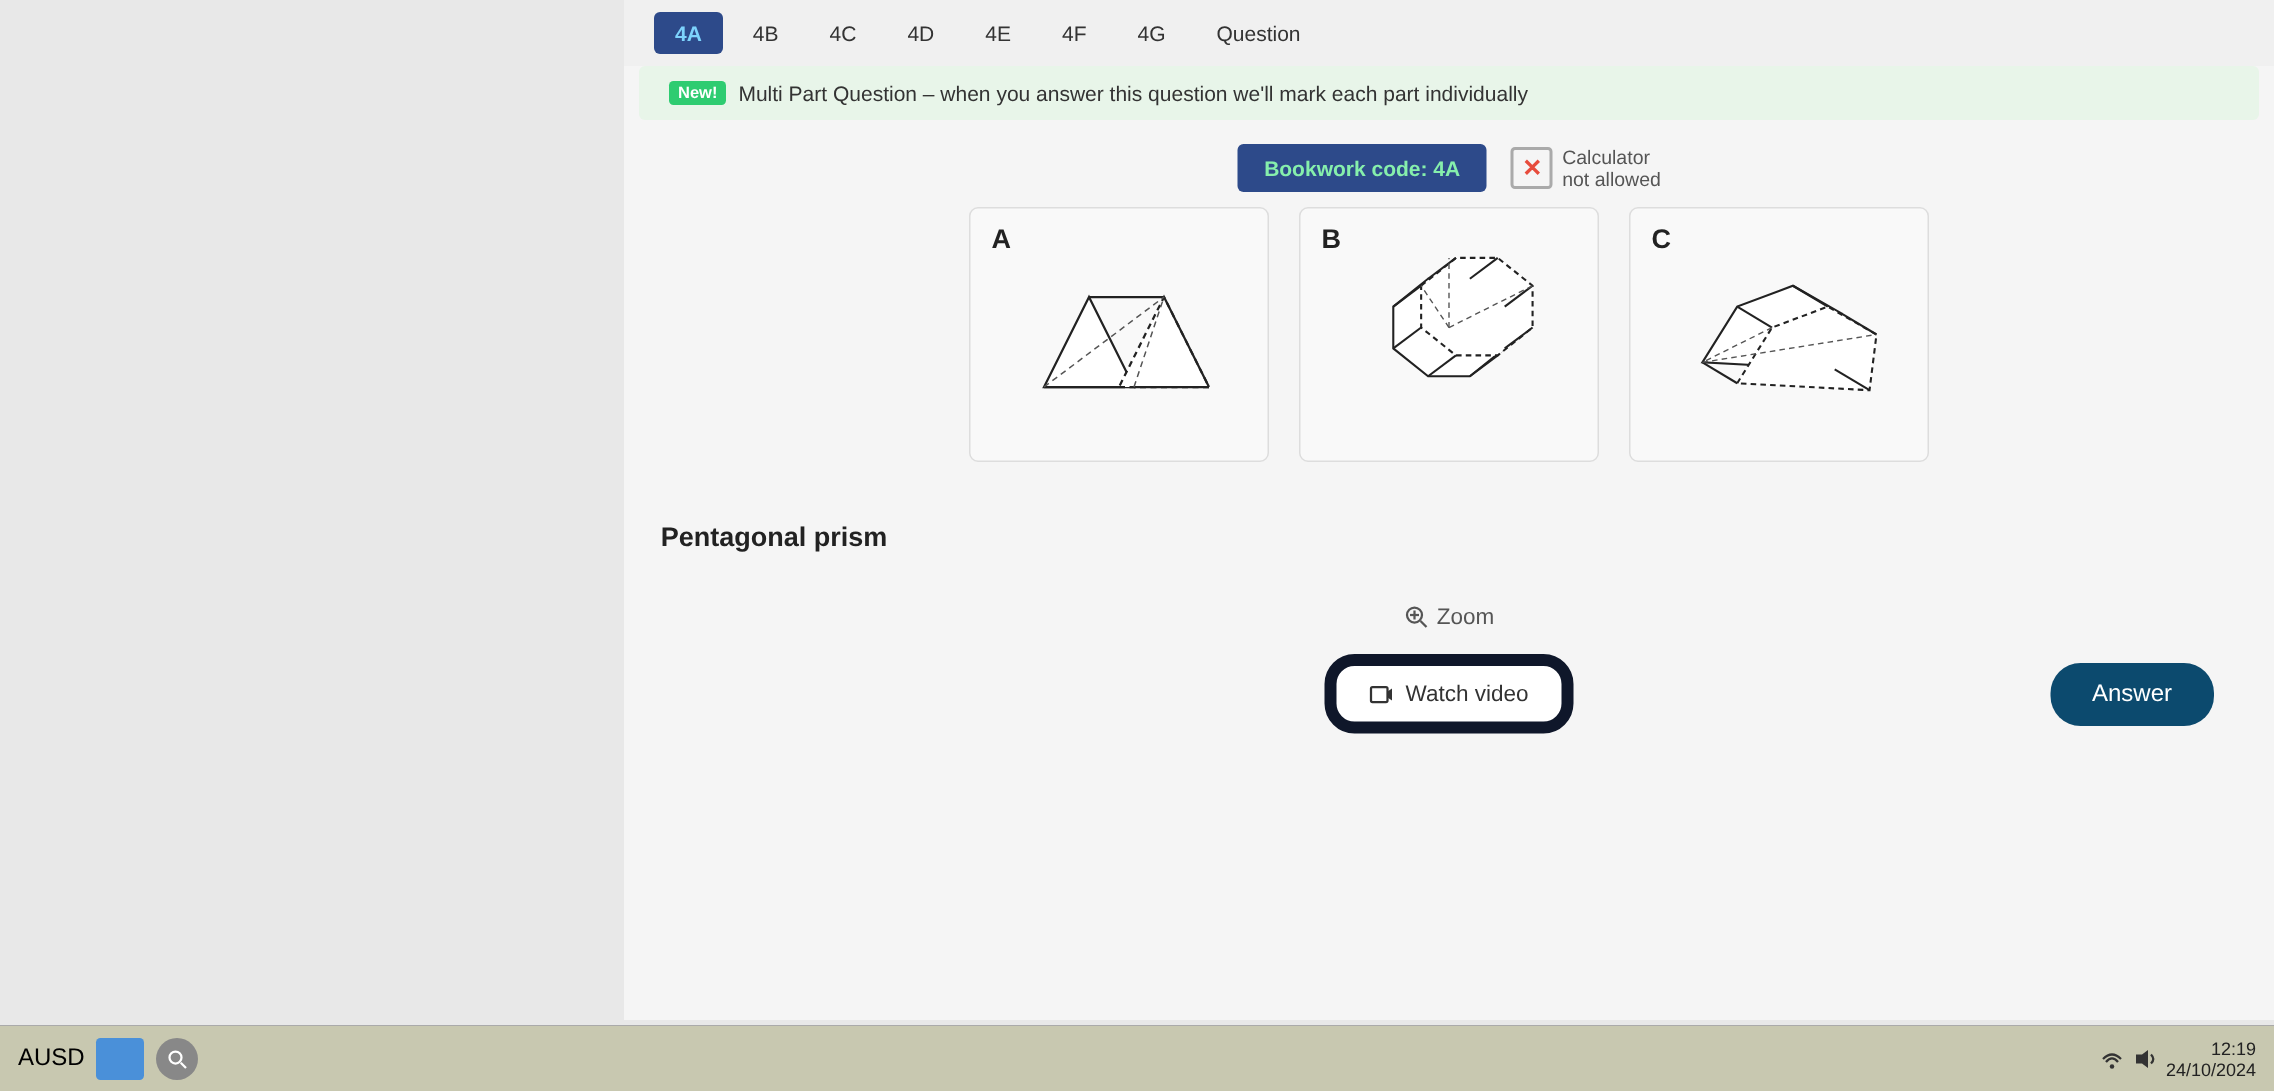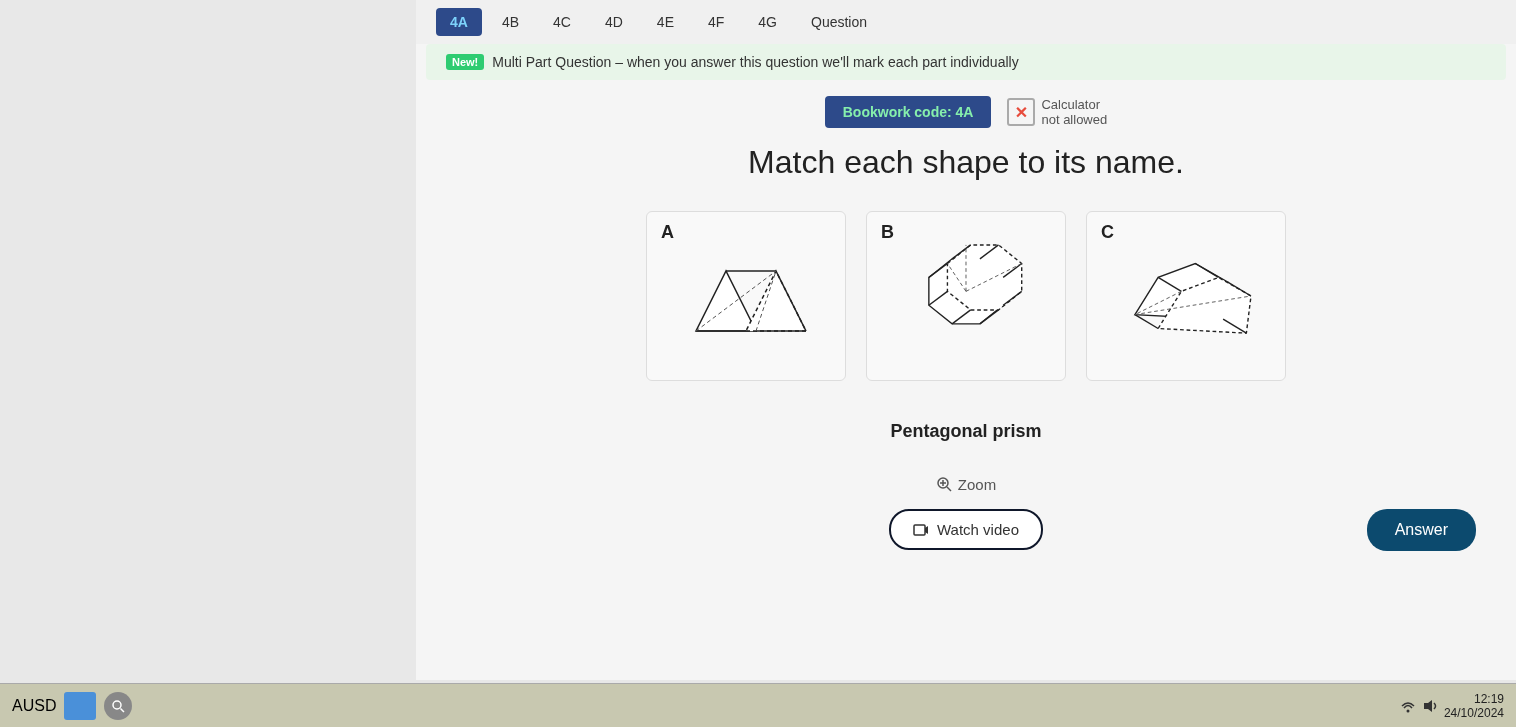--- a/index.html
+++ b/index.html
@@ -153,20 +153,21 @@
       font-weight: bold;
       color: #222;
     }
 
     
     .labels-row {
       display: flex;
       justify-content: center;
       gap: 20px;
       margin: 0 0 24px 0;
+      flex-direction: column;
     }
 
     .label-box {
       width: 200px;
       text-align: center;
       font-size: 18px;
       font-weight: bold;
       color: #222;
       padding: 10px 0;
     }
@@ -193,21 +194,21 @@
     .bottom-row {
       display: flex;
       align-items: center;
       justify-content: center;
       position: relative;
       margin: 0 20px;
     }
 
     .watch-video-btn {
       background: white;
-      border: 2px solid #0f172a;
+      border: 8px solid #0f172a;
       border-radius: 20px;
       padding: 10px 22px;
       font-size: 15px;
       cursor: pointer;
       display: flex;
       align-items: center;
       gap: 8px;
       color: #333;
     }
 
@@ -299,21 +300,20 @@
       <div class="calc-icon">
         <span class="calc-x">✕</span>
       </div>
       <div>
         <div>Calculator</div>
         <div>not allowed</div>
       </div>
     </div>
   </div>
 
-  <div class="question-title">Match each shape to its name.</div>
 
   <div class="shapes-row">
 
     <div class="shape-card">
       <span class="shape-label">A</span>
       <svg class="shape-svg" viewBox="0 0 160 130">
 
         <polygon points="30,100 90,100 60,40" fill="white" stroke="#222" stroke-width="1.5"></polygon>
 
         <polygon points="80,100 140,100 110,40" fill="white" stroke="#222" stroke-width="1.5" stroke-dasharray="4,3"></polygon>

